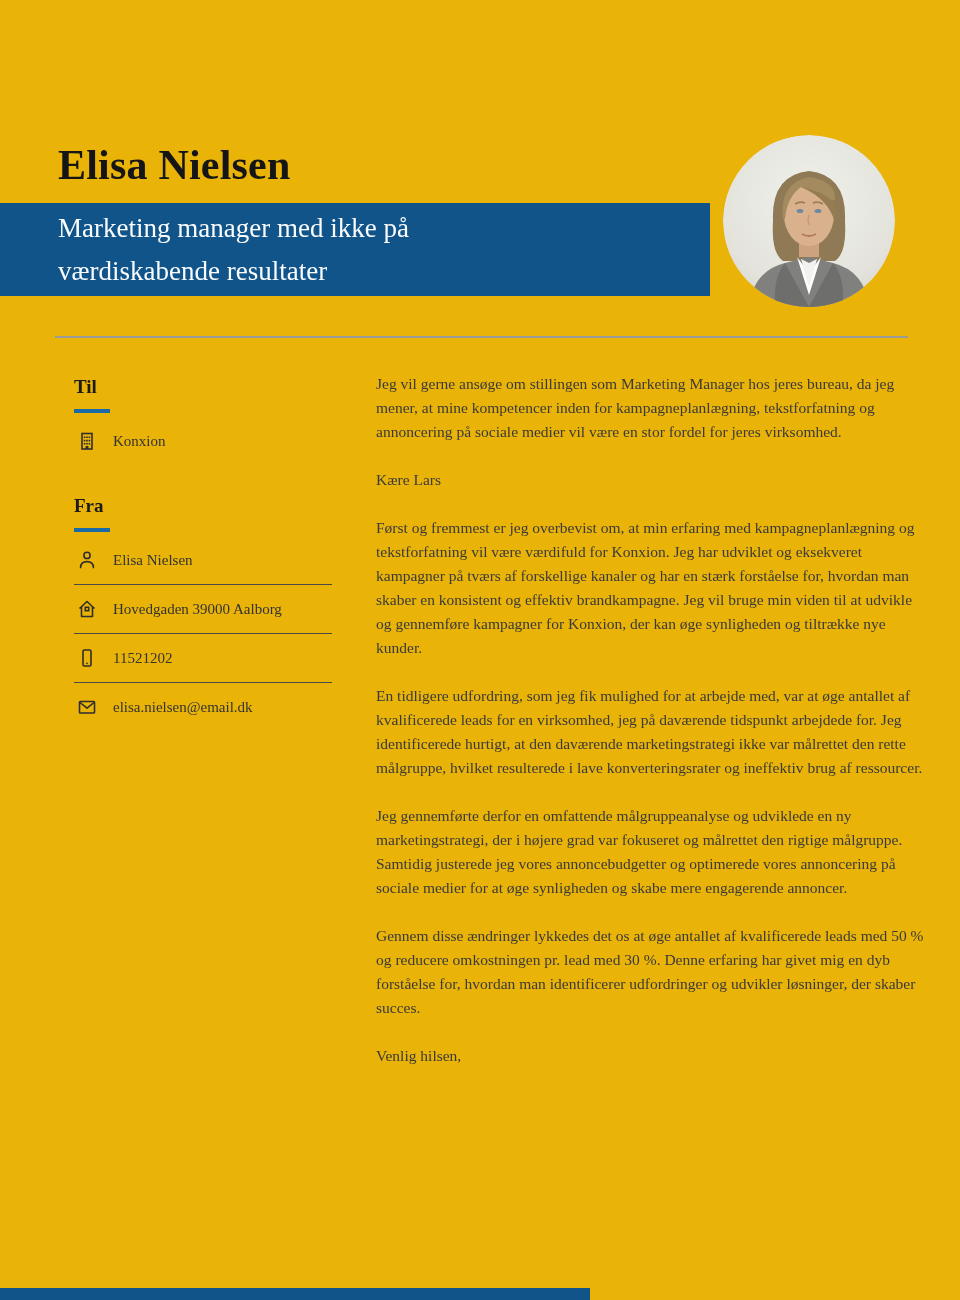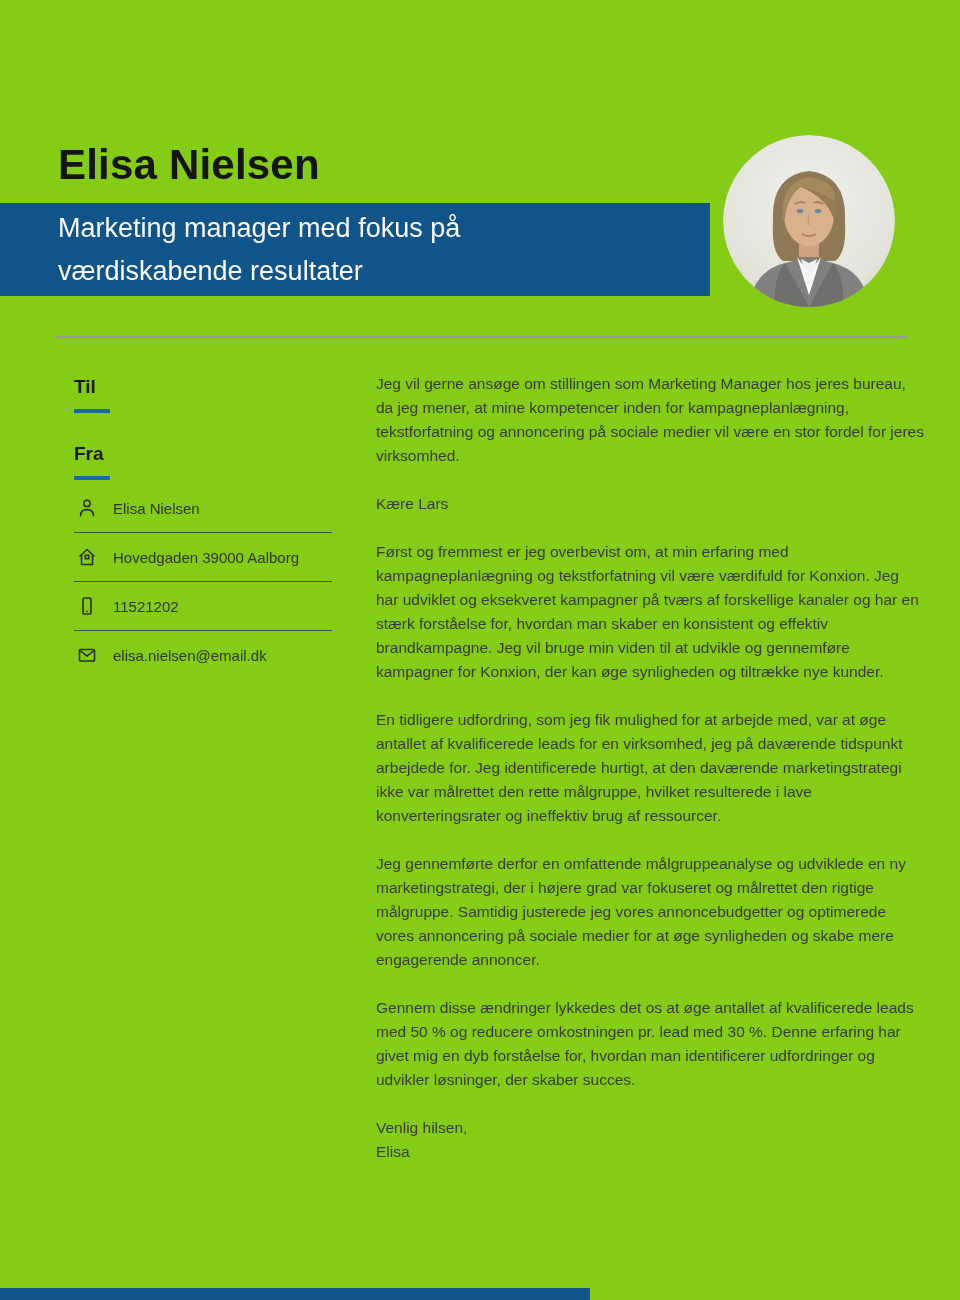--- a/index.html
+++ b/index.html
@@ -1,19 +1,19 @@
 <!DOCTYPE html>
 <html lang="da"><head>
 <meta charset="utf-8">
 <style>
   * { margin:0; padding:0; box-sizing:border-box; }
   html,body { background:#ffffff; }
   .page {
-    position:relative; width:960px; height:1300px; background:#84cc16;
-    font-family:Liberation Sans, sans-serif; overflow:hidden;
+    position:relative; width:960px; height:1300px; background:#eab308;
+    font-family:Liberation Serif, serif; overflow:hidden;
   }
   
   .name {
     position:absolute; left:58px; top:141px;
     font-size:42px; font-weight:800; color:#151515; letter-spacing:.2px;
   }
   .banner {
     position:absolute; left:0; top:203px; width:710px; height:93px;
     background:#10548a; color:#fafcfe;
     display:flex; flex-direction:column; justify-content:center;
@@ -54,21 +54,21 @@
   }
 </style>
 </head>
 <body>
 
 <div class="page">
 
   <div class="name">Elisa Nielsen</div>
 
   <div class="banner">
-    <div>Marketing manager med fokus på</div>
+    <div>Marketing manager med ikke på</div>
     <div>værdiskabende resultater</div>
   </div>
 
   <div class="photo">
     <svg width="172" height="172" viewBox="0 0 172 172">
       <defs>
         <radialGradient id="bgGrad" cx="50%" cy="38%" r="75%">
           <stop offset="0%" stop-color="#f1f1ec"></stop>
           <stop offset="70%" stop-color="#e3e3dc"></stop>
           <stop offset="100%" stop-color="#d2d2ca"></stop>
@@ -106,20 +106,30 @@
 
   <div class="content">
 
     <div class="sidebar">
 
       <div>
         <div class="section-title">Til</div>
         <div class="title-underline"></div>
 
 
+        <div class="side-row last">
+          <svg class="icon" viewBox="0 0 22 22" fill="none" stroke="#2e2e2e" stroke-width="1.6">
+            <rect x="6" y="3.5" width="10" height="15.5"></rect>
+            <line x1="8.6" y1="6.5" x2="8.6" y2="14.5" stroke-dasharray="1.6 1.7"></line>
+            <line x1="11" y1="6.5" x2="11" y2="14.5" stroke-dasharray="1.6 1.7"></line>
+            <line x1="13.4" y1="6.5" x2="13.4" y2="14.5" stroke-dasharray="1.6 1.7"></line>
+            <rect x="9.6" y="16" width="2.8" height="3" fill="#2e2e2e" stroke="none"></rect>
+          </svg>
+          <span class="label">Konxion</span>
+        </div>
       </div>
 
       <div class="section-from">
         <div class="section-title">Fra</div>
         <div class="title-underline"></div>
 
         <div class="side-row">
           <svg class="icon" viewBox="0 0 22 22" fill="none" stroke="#2e2e2e" stroke-width="1.6">
             <circle cx="11" cy="6.4" r="3.1"></circle>
             <path d="M4.6 18.6 q0-6 6.4-6 q6.4 0 6.4 6" stroke-linecap="round"></path>
@@ -154,18 +164,17 @@
     </div>
 
     <div class="main">
       <p>Jeg vil gerne ansøge om stillingen som Marketing Manager hos jeres bureau, da jeg mener, at mine kompetencer inden for kampagneplanlægning, tekstforfatning og annoncering på sociale medier vil være en stor fordel for jeres virksomhed.</p>
       <p>Kære Lars</p>
       <p>Først og fremmest er jeg overbevist om, at min erfaring med kampagneplanlægning og tekstforfatning vil være værdifuld for Konxion. Jeg har udviklet og eksekveret kampagner på tværs af forskellige kanaler og har en stærk forståelse for, hvordan man skaber en konsistent og effektiv brandkampagne. Jeg vil bruge min viden til at udvikle og gennemføre kampagner for Konxion, der kan øge synligheden og tiltrække nye kunder.</p>
       <p>En tidligere udfordring, som jeg fik mulighed for at arbejde med, var at øge antallet af kvalificerede leads for en virksomhed, jeg på daværende tidspunkt arbejdede for. Jeg identificerede hurtigt, at den daværende marketingstrategi ikke var målrettet den rette målgruppe, hvilket resulterede i lave konverteringsrater og ineffektiv brug af ressourcer.</p>
       <p>Jeg gennemførte derfor en omfattende målgruppeanalyse og udviklede en ny marketingstrategi, der i højere grad var fokuseret og målrettet den rigtige målgruppe. Samtidig justerede jeg vores annoncebudgetter og optimerede vores annoncering på sociale medier for at øge synligheden og skabe mere engagerende annoncer.</p>
       <p>Gennem disse ændringer lykkedes det os at øge antallet af kvalificerede leads med 50 % og reducere omkostningen pr. lead med 30 %. Denne erfaring har givet mig en dyb forståelse for, hvordan man identificerer udfordringer og udvikler løsninger, der skaber succes.</p>
       <p class="signoff">Venlig hilsen,</p>
-      <p class="signoff">Elisa</p>
     </div>
   </div>
 
   <div class="footer-bar"></div>
 </div>
 
 </body></html>

